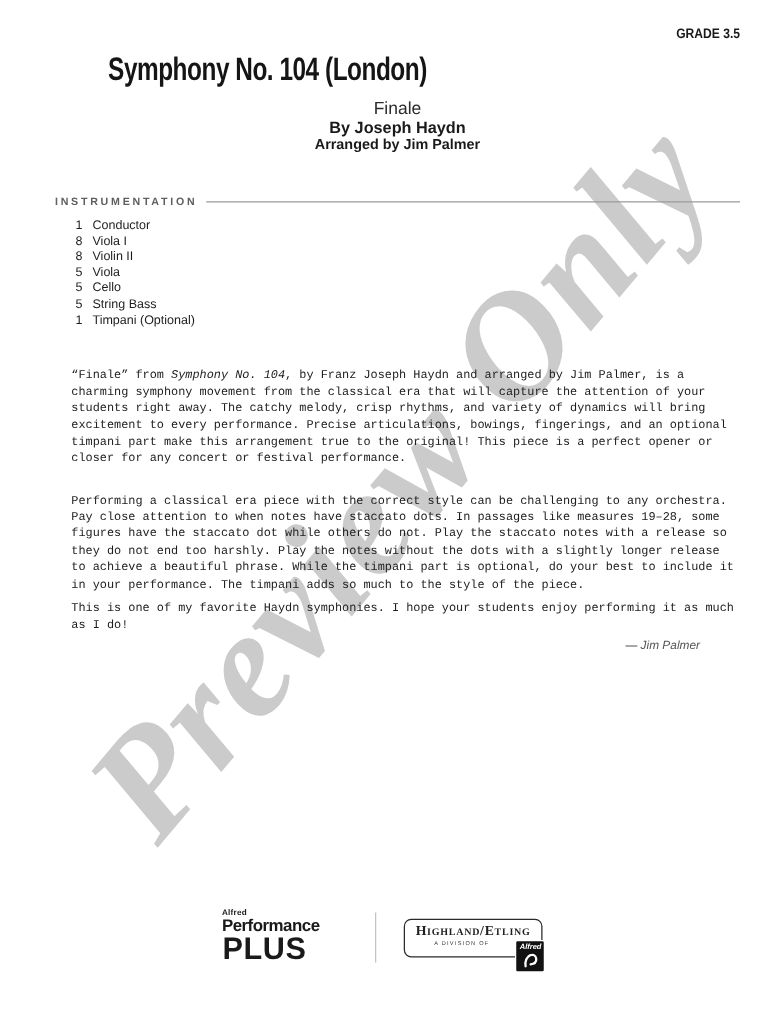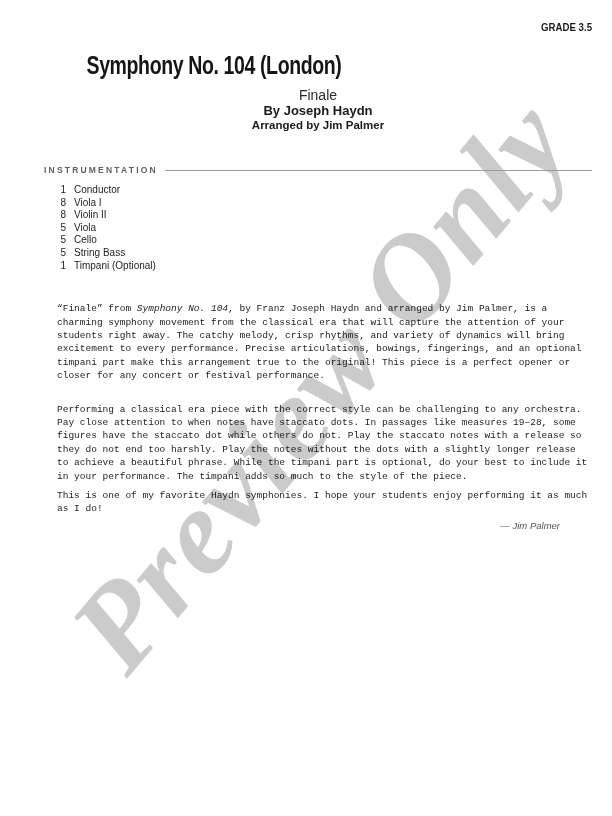--- a/index.html
+++ b/index.html
@@ -12,21 +12,21 @@
   
   .watermark {
     position:absolute; left:320px; top:385px; z-index:0;
     transform:translate(-50%,-50%) rotate(-50deg);
     font-family:"Liberation Serif", serif;
     font-style:italic; font-weight:700; font-size:122px;
     color:#cbcbcb; white-space:nowrap; letter-spacing:2px;
     user-select:none; pointer-events:none;
   }
   
-  .content { position:absolute; inset:0; z-index:1; padding:10px 20px 0 44px; }
+  .content { position:absolute; inset:0; z-index:1; padding:0 20px 0 44px; }
   .grade {
     position:absolute; top:21px; right:20px;
     font-size:11px; font-weight:700; color:#1a1a1a;
     transform:scaleX(0.88); transform-origin:100% 50%;
     letter-spacing:0px; white-space:nowrap;
   }
   .title-wrap { padding-top:42px; text-align:left; }
   .title {
     display:inline-block; font-size:26px; font-weight:700; color:#151515;
     letter-spacing:-0.5px; transform:scaleX(0.75); transform-origin:50% 50%;
@@ -157,14 +157,32 @@
     </div>
 
     <div class="sec-conductor">
       <p class="para">Performing a classical era piece with the correct style can be challenging to any orchestra. Pay close attention to when notes have staccato dots. In passages like measures 19–28, some figures have the staccato dot while others do not. Play the staccato notes with a release so they do not end too harshly. Play the notes without the dots with a slightly longer release to achieve a beautiful phrase. While the timpani part is optional, do your best to include it in your performance. The timpani adds so much to the style of the piece.</p>
       <p class="para para2">This is one of my favorite Haydn symphonies. I hope your students enjoy performing it as much as I do!</p>
       <div class="signature">— Jim Palmer</div>
     </div>
 
   </div>
 
+  <div class="footer">
+    <div class="pp-logo">
+      <div class="pp-alfred">Alfred</div>
+      <div class="pp-performance">Performance</div>
+      <div class="pp-plus">PLUS</div>
+    </div>
+    <div class="foot-divider"></div>
+    <div class="he-box">
+      <div class="he-name">Highland/Etling</div>
+      <div class="he-division">A DIVISION OF</div>
+      <div class="alfred-badge">
+        <span class="ab-text">Alfred</span>
+        <svg width="13" height="13" viewBox="0 0 13 13">
+          <path d="M2.5 11 Q1.5 5 6 2.2 Q10.5 1 11 5 Q11.3 9 6.5 9.5" stroke="#ffffff" fill="none" stroke-width="1.8" stroke-linecap="round"></path>
+        </svg>
+      </div>
+    </div>
+  </div>
 
 </div>
 
 </body></html>

